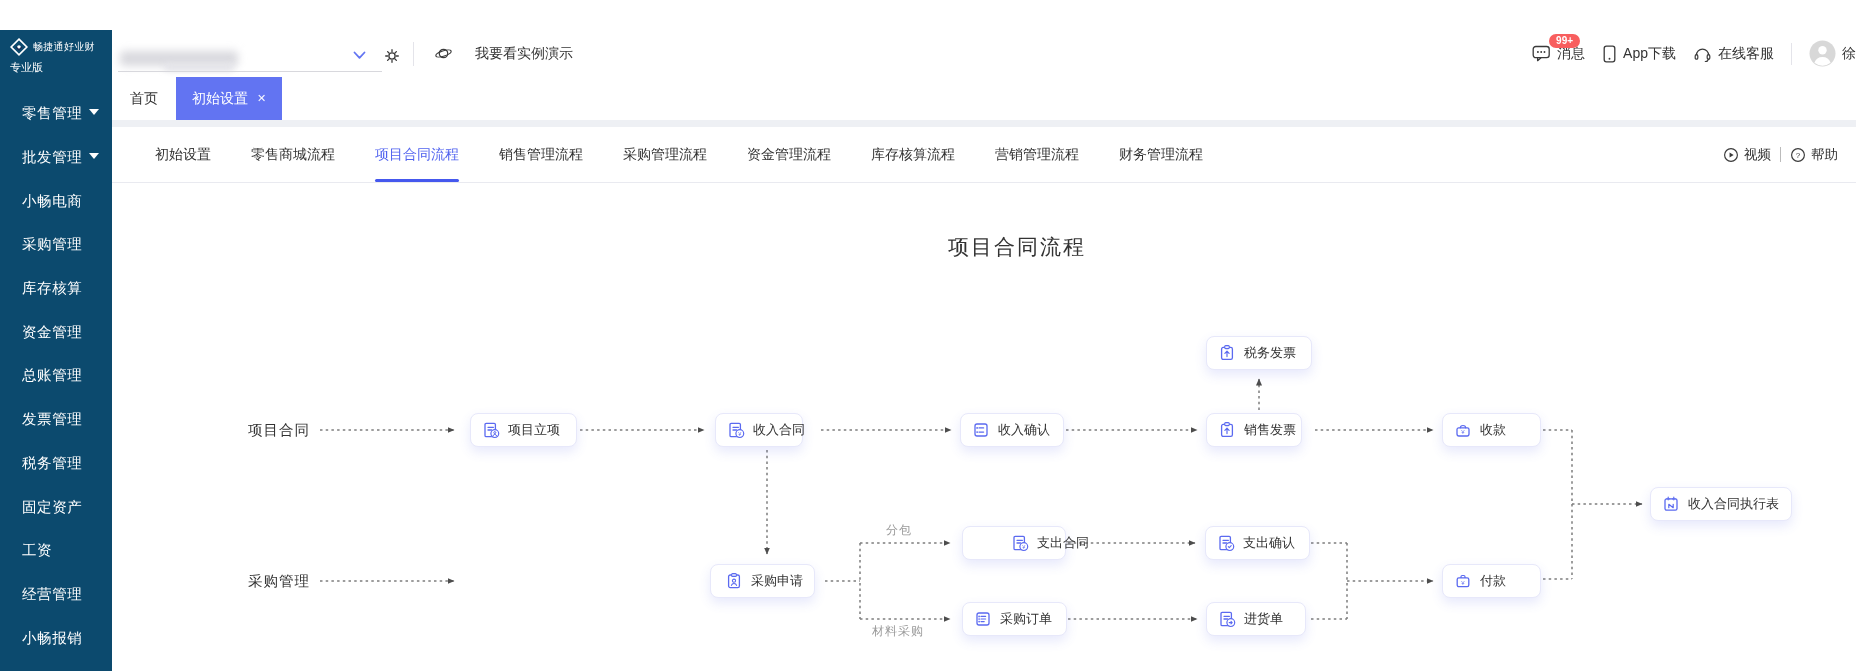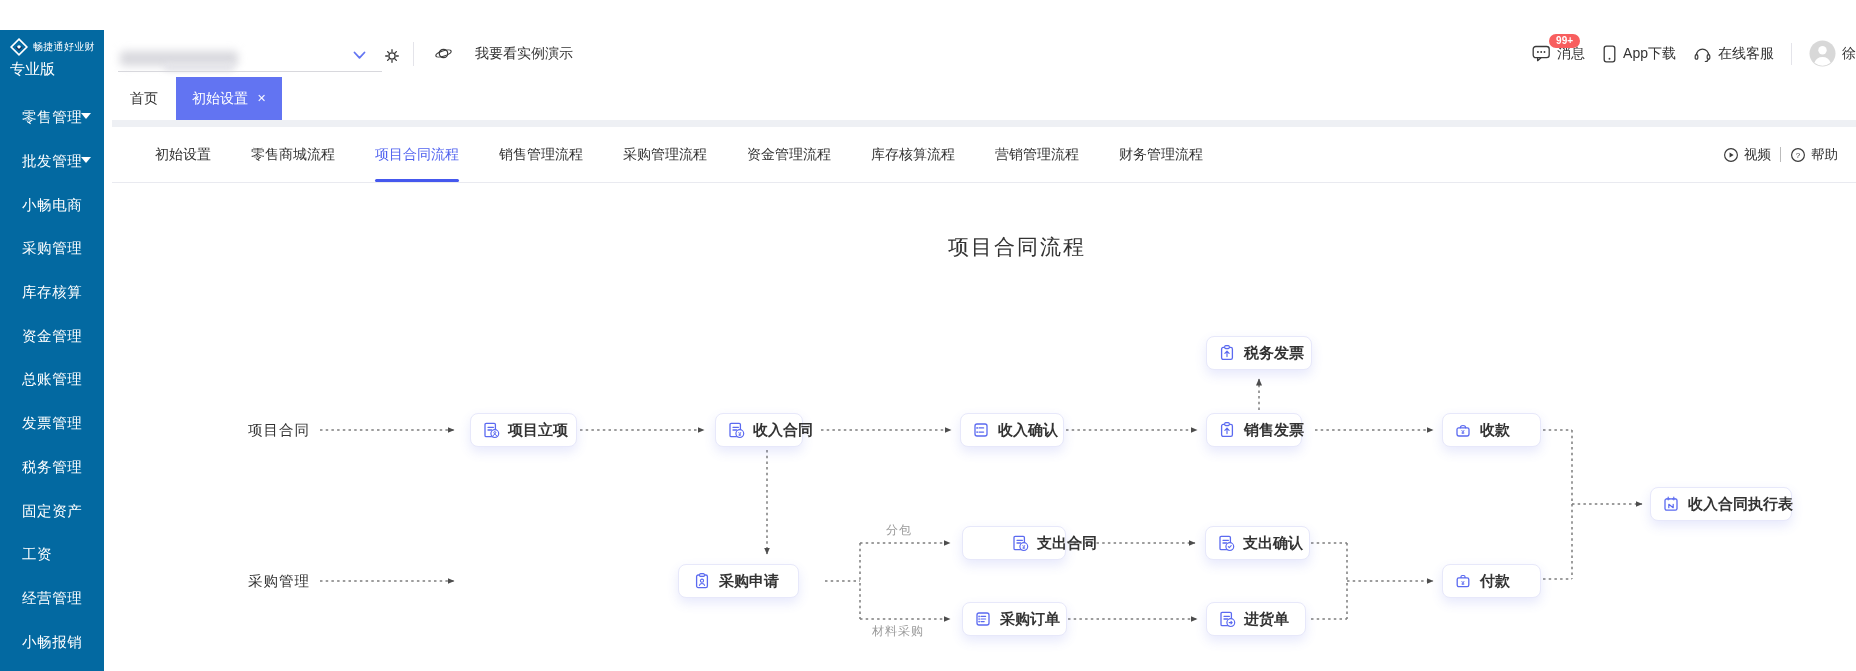--- a/index.html
+++ b/index.html
@@ -3,25 +3,25 @@
 <meta charset="utf-8">
 <style>
   html,body{margin:0;padding:0;background:#fff;}
   .app{position:relative;width:1856px;height:671px;background:#fff;overflow:hidden;
        font-family:"Liberation Sans","DejaVu Sans",sans-serif;-webkit-font-smoothing:antialiased;}
 
   
   .topstrip{position:absolute;left:0;top:0;right:0;height:30px;background:#fff;}
 
   
-  .sidebar{position:absolute;left:0;top:30px;width:104px;bottom:0;background:#0369a1;color:#fff;}
+  .sidebar{position:absolute;left:0;top:30px;width:112px;bottom:0;background:#0c4a6e;color:#fff;}
   .logo{padding:7px 4px 0 9px;}
   .logo-row{display:flex;align-items:center;gap:4px;}
   .logo-name{font-size:10px;white-space:nowrap;letter-spacing:.3px;}
-  .edition{font-size:15px;margin-top:3px;padding-left:1px;}
+  .edition{font-size:11px;margin-top:3px;padding-left:1px;}
   .menu{margin-top:17px;}
   .s-item{position:relative;height:43.7px;display:flex;align-items:center;padding-left:22px;
           font-size:14.5px;font-weight:500;letter-spacing:.6px;cursor:pointer;}
   .tri{position:absolute;right:13px;top:17px;width:0;height:0;
        border-left:5px solid transparent;border-right:5px solid transparent;border-top:6px solid #fff;}
 
   
   .header{position:absolute;left:112px;top:30px;right:0;height:47px;background:#fff;}
   .blur1{position:absolute;left:8px;top:21px;width:118px;height:15px;background:#d9d9de;border-radius:4px;filter:blur(4px);}
   .blur2{position:absolute;left:52px;top:33px;width:70px;height:8px;background:#e3e3e8;border-radius:4px;filter:blur(3px);}
@@ -55,21 +55,21 @@
   .stab.active::after{content:"";position:absolute;left:0;right:0;bottom:0;height:3px;background:#4558ee;border-radius:2px;}
   .subright{position:absolute;right:18px;top:0;height:100%;display:flex;align-items:center;gap:9px;font-size:13.5px;color:#333;}
   .subright .itm{display:flex;align-items:center;gap:5px;cursor:pointer;}
   .sdiv{width:1px;height:15px;background:#bbb;}
 
   
   .flow-title{position:absolute;left:948px;top:233px;font-size:21px;color:#333;letter-spacing:2px;font-weight:500;}
   .edges{position:absolute;left:0;top:0;pointer-events:none;}
   .node{position:absolute;height:34px;background:#fff;border:1px solid #e7e8fa;border-radius:8px;
         box-shadow:0 5px 12px rgba(88,100,235,.14);display:flex;align-items:center;gap:8px;
-        padding-left:11px;font-size:15px;color:#333;box-sizing:border-box;cursor:pointer;white-space:nowrap;font-weight:bold;}
+        padding-left:11px;font-size:13px;color:#333;box-sizing:border-box;cursor:pointer;white-space:nowrap;}
   .nicon{width:18px;height:18px;flex:none;}
   .row-label{position:absolute;font-size:14.5px;color:#333;font-weight:500;letter-spacing:1px;}
   .branch-label{position:absolute;font-size:12px;color:#9a9a9a;letter-spacing:1px;}
   svg{display:block;}
 </style>
 </head>
 <body>
 
 <div class="app">
 
@@ -388,21 +388,21 @@
         <use href="#i-doc-yen"></use>
       </svg>
     <span>支出合同</span>
   </div>
   <div class="node" style="left:1205px;top:526px;width:105px;">
     <svg class="nicon">
         <use href="#i-doc-check"></use>
       </svg>
     <span>支出确认</span>
   </div>
-  <div class="node" style="left:678px;top:564px;width:121px;padding-left:14px;">
+  <div class="node" style="left:710px;top:564px;width:105px;padding-left:14px;">
     <svg class="nicon">
         <use href="#i-clip-person"></use>
       </svg>
     <span>采购申请</span>
   </div>
   <div class="node" style="left:962px;top:602px;width:105px;">
     <svg class="nicon">
         <use href="#i-list"></use>
       </svg>
     <span>采购订单</span>

